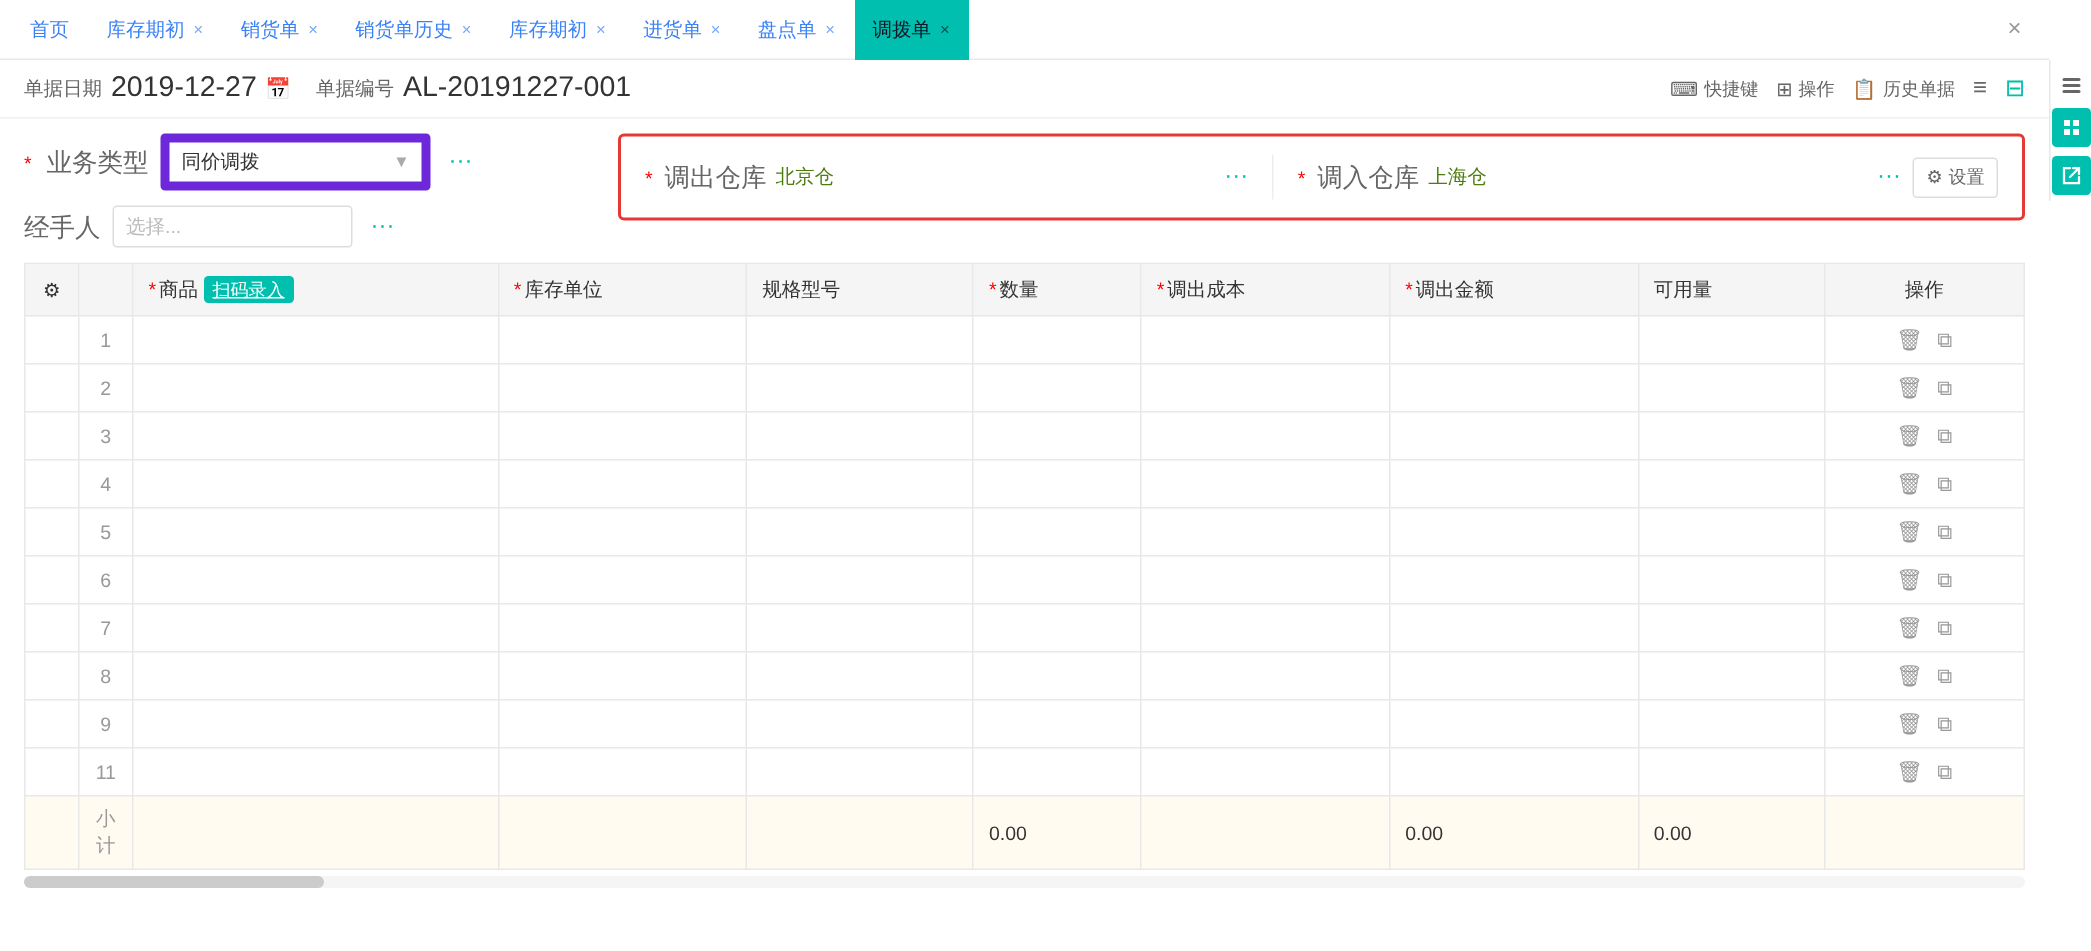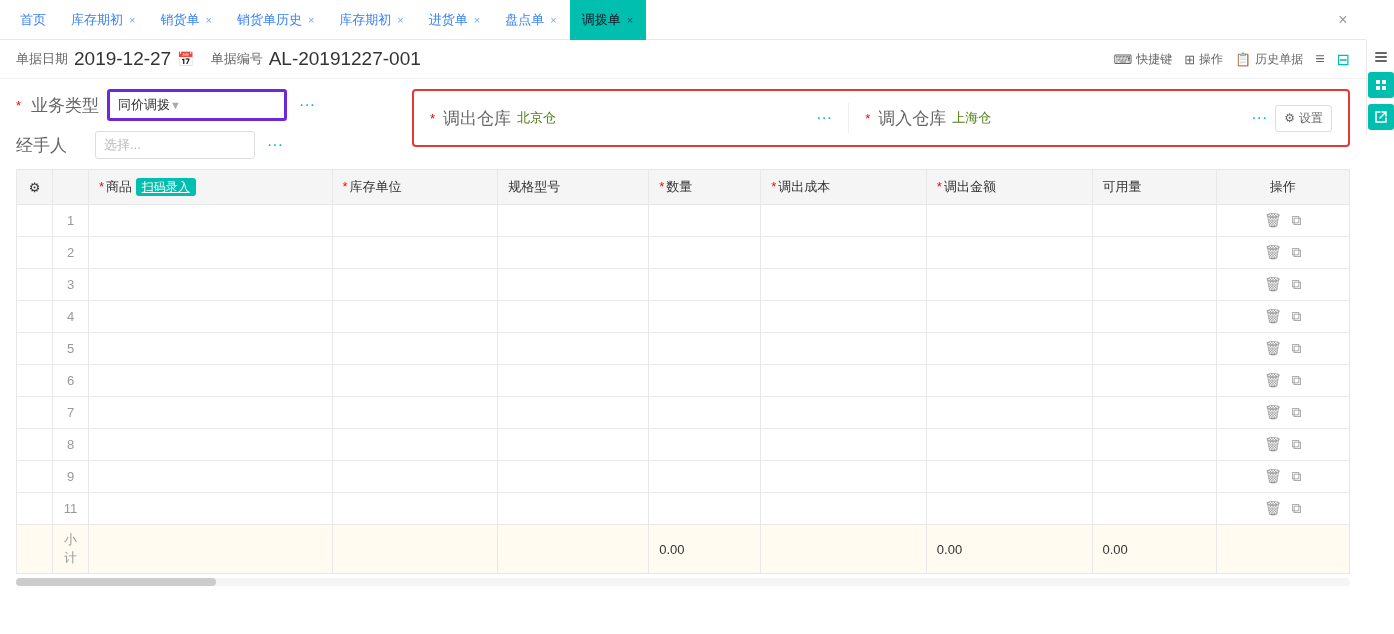--- a/index.html
+++ b/index.html
@@ -78,41 +78,41 @@
       display: flex; flex-direction: column; gap: 10px;
       min-width: 380px;
     }
     .form-row {
       display: flex; align-items: center; gap: 8px;
     }
     .required-star { color: red; margin-right: 2px; }
     .field-label { color: #666; font-size: 17px; white-space: nowrap; }
     .field-select {
       display: flex; align-items: center;
-      border: 3px solid #6d28d9;
+      border: 6px solid #6d28d9;
       border-radius: 3px;
       padding: 4px 8px;
       min-width: 180px;
       cursor: pointer;
       background: #fff;
+      justify-content: space-between;
     }
     .field-select-value { font-size: 13px; }
     .field-select-arrow { color: #aaa; font-size: 11px; }
     
     .field-input {
       display: flex; align-items: center;
       border: 1px solid #ddd;
       border-radius: 3px;
       padding: 4px 8px;
       min-width: 160px;
       cursor: pointer;
       background: #fff;
       color: #bbb;
       font-size: 13px;
-      margin-left: 20px;
     }
     
     .field-more { color: #00bfae; cursor: pointer; font-size: 16px; margin-left: 4px; }
     
     
     .form-right {
       flex: 1;
       border: 2px solid #e53935;
       border-radius: 4px;
       padding: 12px 16px;

